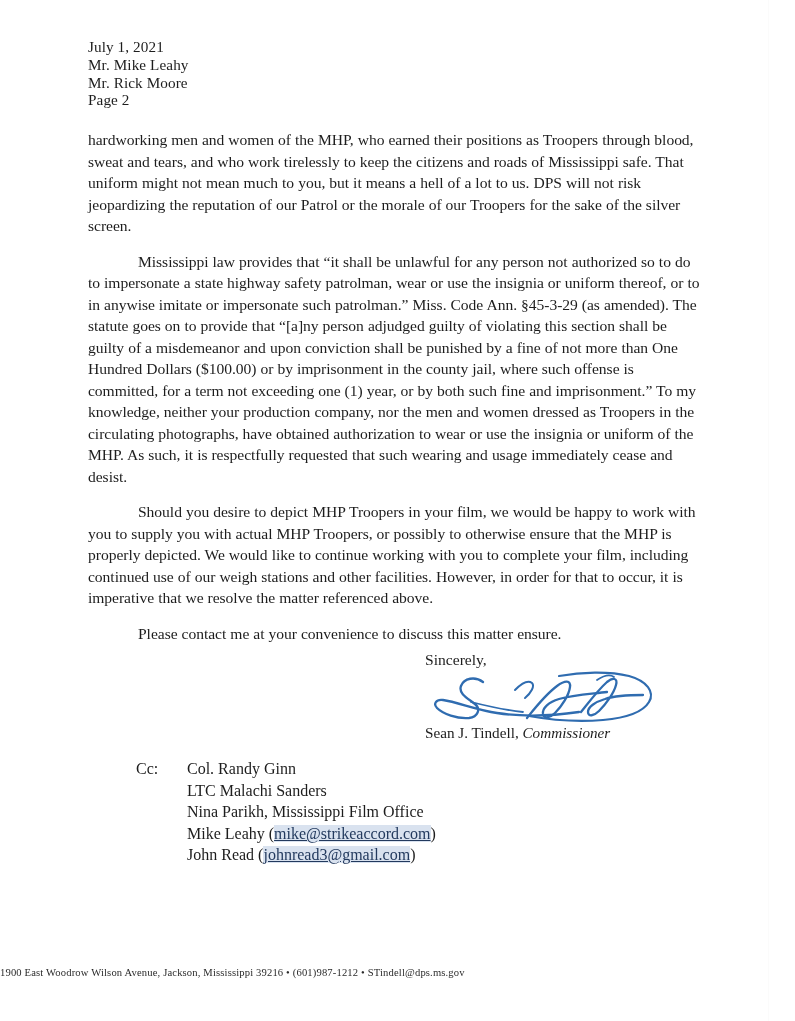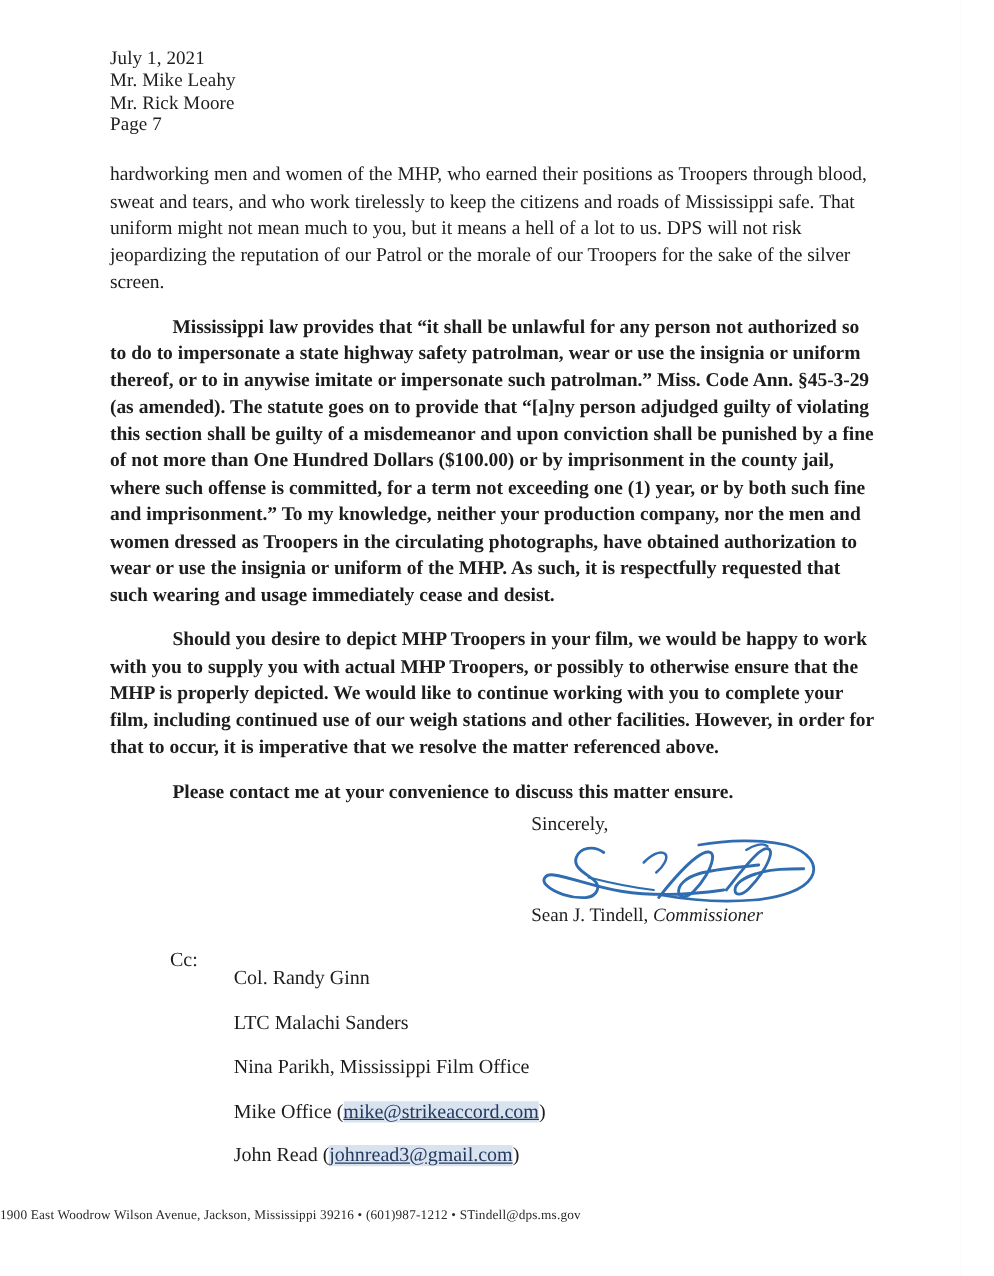--- a/index.html
+++ b/index.html
@@ -50,21 +50,21 @@
   }
 
   p.para {
     margin: 0 12px 0 0;
     font-size: 15.6px;
     line-height: 21.5px;
     text-align: left;
     letter-spacing: -0.05px;
     word-spacing: 0.2px;
   }
-  p.para + p.para { margin-top: 14px; font-weight: bold; }
+  p.para + p.para { margin-top: 14px; }
   p.indent { text-indent: 50px; }
   p.closing-request { text-indent: 50px; margin-top: 17px; }
 
   .signature-block {
     position: absolute;
     left: 425px;
     top: 650px;
     width: 300px;
   }
   .sincerely {
@@ -90,21 +90,21 @@
   .cc-block {
     position: absolute;
     left: 136px;
     top: 758px;
     font-size: 16px;
     line-height: 21.5px;
   }
   .cc-row { display: flex; }
   .cc-label { width: 51px; flex: none; }
   .cc-names { }
-  .cc-item { white-space: nowrap; margin-top: 14px; }
+  .cc-item { white-space: nowrap; }
   a.email-link {
     color: #233a5e;
     text-decoration: underline;
     background: #d9e2ef;
     text-underline-offset: 1px;
   }
 
   .footer {
     position: absolute;
     left: 0;
@@ -120,21 +120,21 @@
 <body>
 
 <div class="page">
 
   <div class="scan-edge-right"></div>
 
   <div class="letterhead-block">
     <div class="letterhead-line">July 1, 2021</div>
     <div class="letterhead-line">Mr. Mike Leahy</div>
     <div class="letterhead-line">Mr. Rick Moore</div>
-    <div class="letterhead-line">Page 7</div>
+    <div class="letterhead-line">Page 2</div>
   </div>
 
   <div class="body-area">
     <p class="para">hardworking men and women of the MHP, who earned their positions as Troopers through blood, sweat and tears, and who work tirelessly to keep the citizens and roads of Mississippi safe. That uniform might not mean much to you, but it means a hell of a lot to us. DPS will not risk jeopardizing the reputation of our Patrol or the morale of our Troopers for the sake of the silver screen.</p>
     <p class="para indent">Mississippi law provides that “it shall be unlawful for any person not authorized so to do to impersonate a state highway safety patrolman, wear or use the insignia or uniform thereof, or to in anywise imitate or impersonate such patrolman.” Miss. Code Ann. §45-3-29 (as amended). The statute goes on to provide that “[a]ny person adjudged guilty of violating this section shall be guilty of a misdemeanor and upon conviction shall be punished by a fine of not more than One Hundred Dollars ($100.00) or by imprisonment in the county jail, where such offense is committed, for a term not exceeding one (1) year, or by both such fine and imprisonment.” To my knowledge, neither your production company, nor the men and women dressed as Troopers in the circulating photographs, have obtained authorization to wear or use the insignia or uniform of the MHP. As such, it is respectfully requested that such wearing and usage immediately cease and desist.</p>
     <p class="para indent">Should you desire to depict MHP Troopers in your film, we would be happy to work with you to supply you with actual MHP Troopers, or possibly to otherwise ensure that the MHP is properly depicted. We would like to continue working with you to complete your film, including continued use of our weigh stations and other facilities. However, in order for that to occur, it is imperative that we resolve the matter referenced above.</p>
     <p class="para closing-request">Please contact me at your convenience to discuss this matter ensure.</p>
   </div>
 
   <div class="signature-block">
@@ -158,21 +158,21 @@
     </div>
   </div>
 
   <div class="cc-block">
     <div class="cc-row">
       <div class="cc-label">Cc:</div>
       <div class="cc-names">
         <div class="cc-item">Col. Randy Ginn</div>
         <div class="cc-item">LTC Malachi Sanders</div>
         <div class="cc-item">Nina Parikh, Mississippi Film Office</div>
-        <div class="cc-item"><span>Mike Office (</span><a class="email-link" href="#">mike@strikeaccord.com</a><span>)</span></div>
+        <div class="cc-item"><span>Mike Leahy (</span><a class="email-link" href="#">mike@strikeaccord.com</a><span>)</span></div>
         <div class="cc-item"><span>John Read (</span><a class="email-link" href="#">johnread3@gmail.com</a><span>)</span></div>
       </div>
     </div>
   </div>
 
   <div class="footer">1900 East Woodrow Wilson Avenue, Jackson, Mississippi 39216 • (601)987-1212 • STindell@dps.ms.gov</div>
 
 </div>
 
 </body></html>

